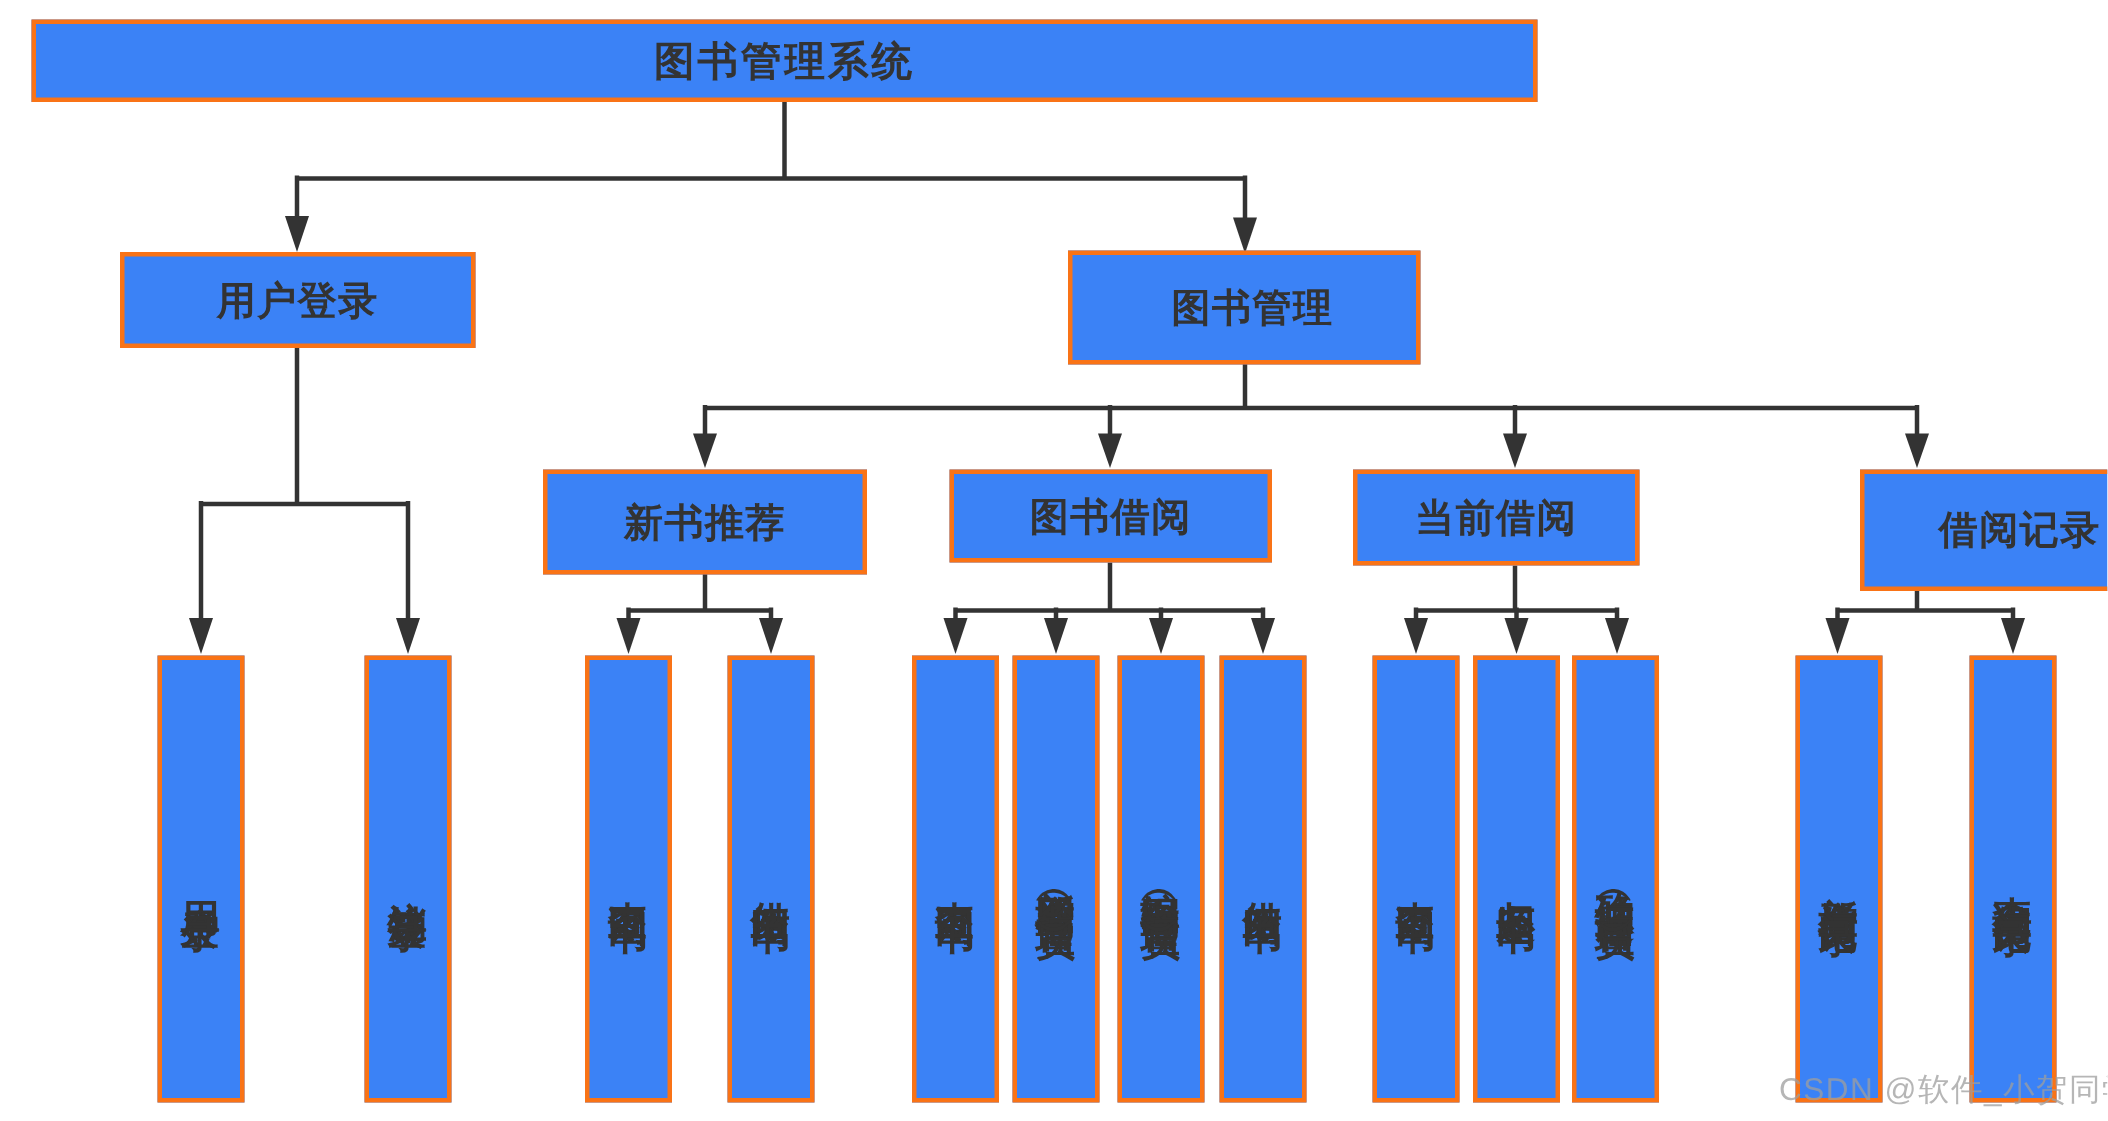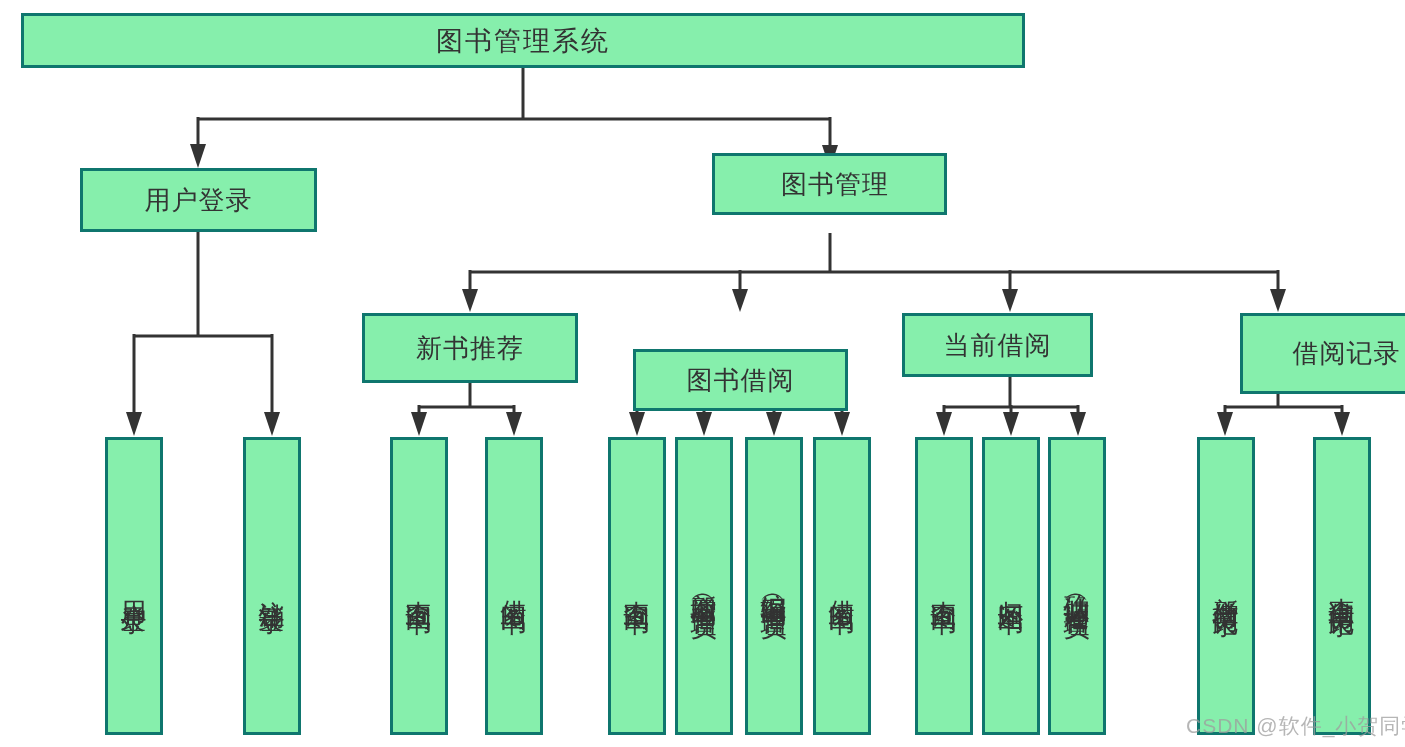--- a/index.html
+++ b/index.html
@@ -9,42 +9,43 @@
     background:#ffffff;
     font-family:"Liberation Sans", sans-serif;
     overflow:hidden;
   }
   #wires{position:absolute;left:0;top:0;width:1405px;height:747px;}
   #wires line{stroke:#333333;stroke-width:3;}
   #wires polygon{fill:#333333;}
   .node{
     position:absolute;
     box-sizing:border-box;
-    border:3px solid #0f766e;
-    background:#86efac;
+    border:3px solid #f97316;
+    background:#3b82f6;
     color:#333333;
     display:flex;
     align-items:center;
     justify-content:center;
     text-align:center;
+    font-weight:bold;
   }
   .h-node{font-size:26px;letter-spacing:1px;}
   .root-node{font-size:27px;letter-spacing:2px;}
   .v-node{
     font-size:26px;
     writing-mode:vertical-rl;
     letter-spacing:3px;
     line-height:1;
   }
   
   #n-root {left:21px;  top:13px;  width:1004px; height:55px;}
   #n-l1a  {left:80px;  top:168px; width:237px;  height:64px;}
-  #n-l1b  {left:712px; top:153px; width:235px;  height:62px;padding-left:11px;}
+  #n-l1b  {left:712px; top:167px; width:235px;  height:76px;padding-left:11px;}
   #n-l2a  {left:362px; top:313px; width:216px;  height:70px;}
-  #n-l2b  {left:633px; top:313px; width:215px;  height:62px;margin-top:36px;}
+  #n-l2b  {left:633px; top:313px; width:215px;  height:62px;}
   #n-l2c  {left:902px; top:313px; width:191px;  height:64px;}
   #n-l2d  {left:1240px;top:313px; width:213px;  height:81px;}
   .leaf{top:437px;width:58px;height:298px;}
   #n-f1 {left:105px;}  #n-f2 {left:243px;}
   #n-f3 {left:390px;}  #n-f4 {left:485px;}
   #n-f5 {left:608px;}  #n-f6 {left:675px;}
   #n-f7 {left:745px;}  #n-f8 {left:813px;}
   #n-f9 {left:915px;}  #n-f10{left:982px;}
   #n-f11{left:1048px;} #n-f12{left:1197px;}
   #n-f13{left:1313px;}

